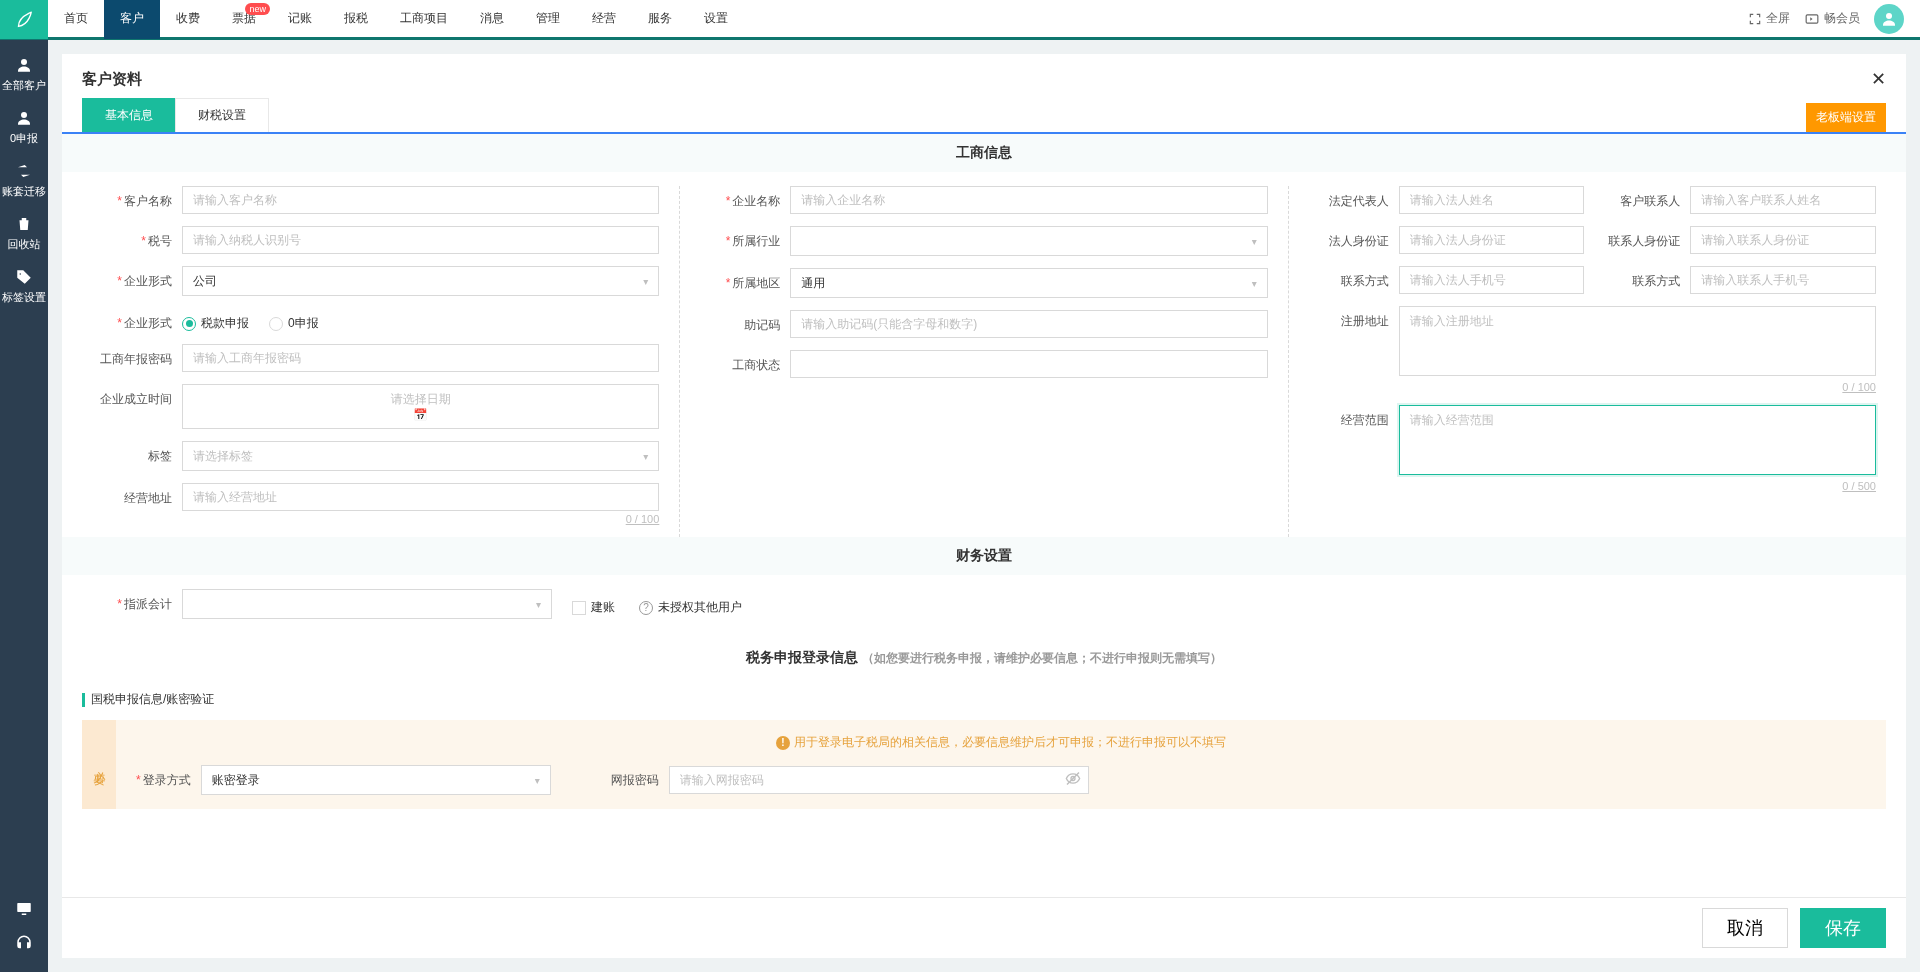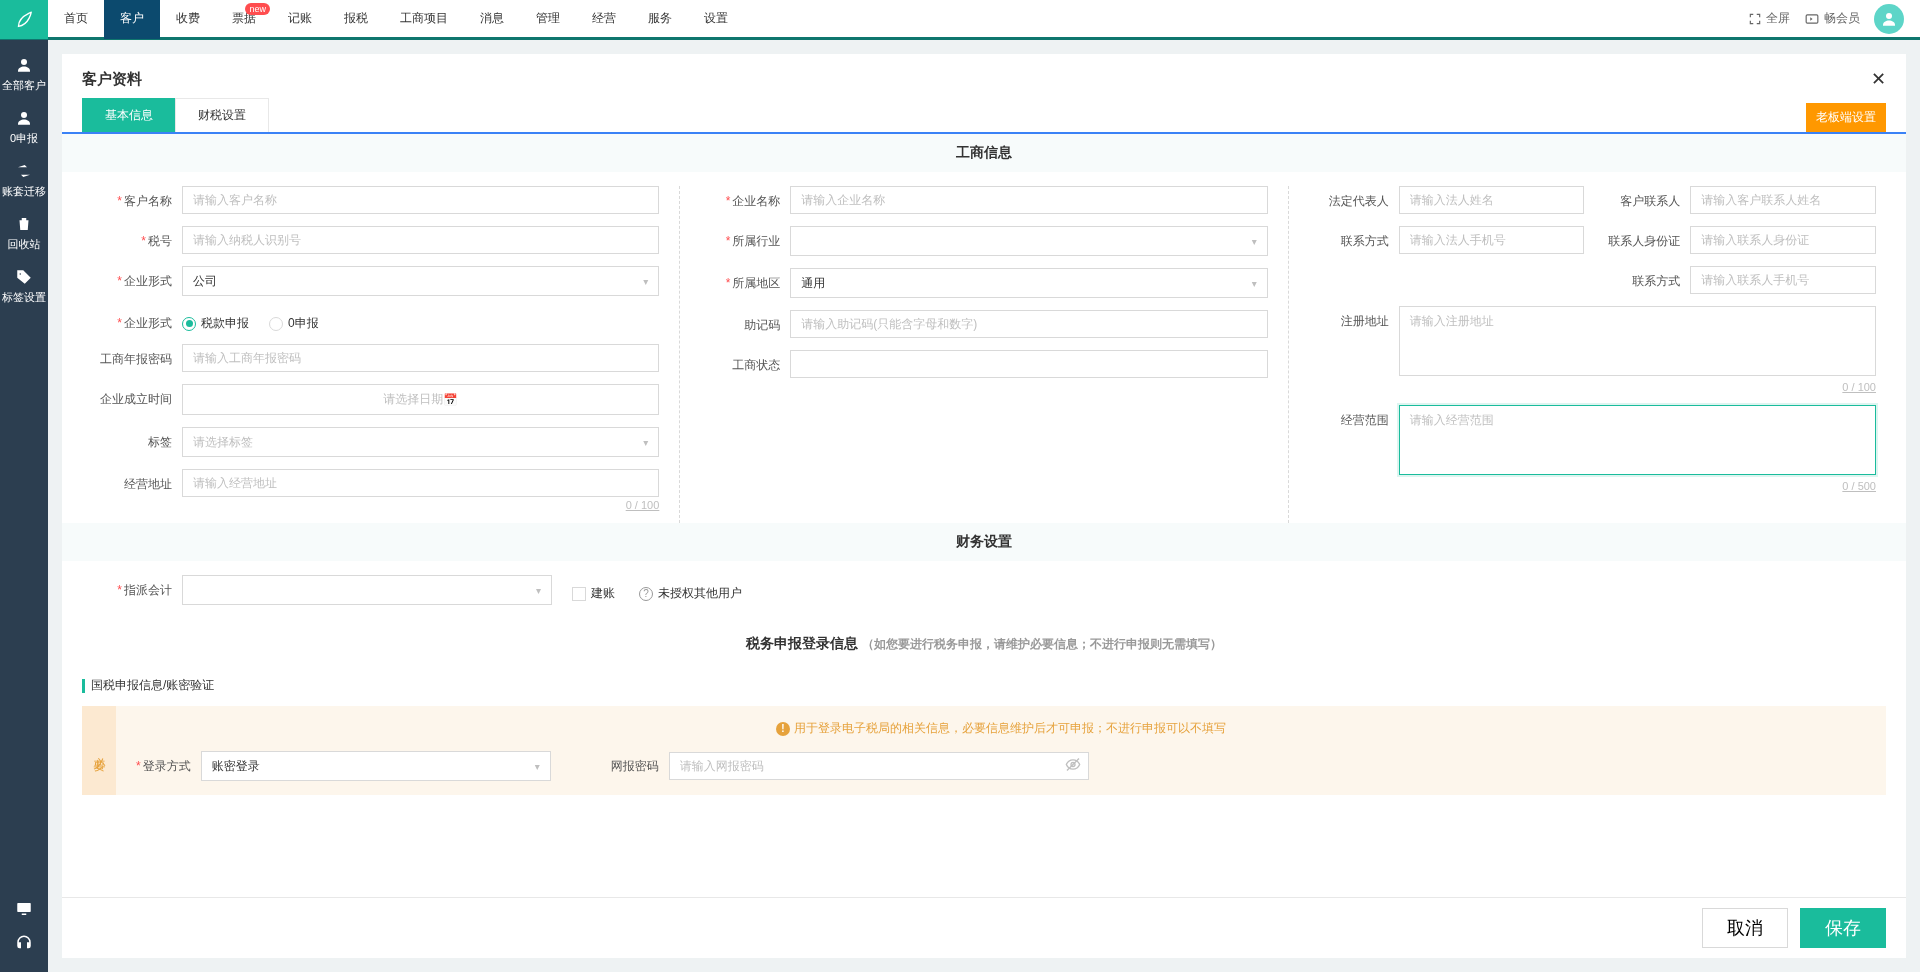--- a/index.html
+++ b/index.html
@@ -53,21 +53,21 @@
 .form-label { width: 90px; text-align: right; padding-right: 10px; padding-top: 7px; color: #555; flex-shrink: 0; }
 .form-label .req { color: #ff4d4f; margin-right: 2px; }
 .form-control { flex: 1; }
 .input, .select, .textarea { width: 100%; border: 1px solid #d9d9d9; padding: 6px 10px; font-size: 12px; color: #333; background: #fff; }
 .input::placeholder, .textarea::placeholder { color: #bfbfbf; }
 .select { display: flex; justify-content: space-between; align-items: center; cursor: pointer; height: 30px; }
 .select .caret { color: #bfbfbf; font-size: 10px; }
 .textarea { resize: none; height: 70px; }
 .textarea.focus { border-color: #1abc9c; box-shadow: 0 0 0 2px rgba(26,188,156,0.15); }
 .char-count { text-align: right; color: #bfbfbf; font-size: 11px; margin-top: 2px; text-decoration: underline; }
-.date-input { display: flex; align-items: center; justify-content: center; }
+.date-input { display: flex; align-items: center; justify-content: flex-end; flex-direction: column; }
 .date-icon { color: #bfbfbf; }
 
 .radio-group { display: flex; gap: 20px; align-items: center; padding-top: 7px; }
 .radio { display: flex; align-items: center; gap: 5px; cursor: pointer; }
 .radio-dot { width: 14px; height: 14px; border: 1px solid #d9d9d9; border-radius: 50%; display: flex; align-items: center; justify-content: center; }
 .radio.checked .radio-dot { border-color: #1abc9c; }
 .radio.checked .radio-dot::after { content: ""; width: 7px; height: 7px; background: #1abc9c; border-radius: 50%; }
 
 .checkbox-row { display: flex; align-items: center; gap: 24px; padding-top: 7px; }
 .checkbox { display: flex; align-items: center; gap: 5px; cursor: pointer; }
@@ -312,20 +312,24 @@
           <div class="divider-v"></div>
 
           <div class="form-col">
             <div class="two-col-right">
               <div class="sub-col" style="padding-right:8px">
                 <div class="form-row">
                   <div class="form-label"><span>法定代表人</span></div>
                   <div class="form-control"><input class="input" placeholder="请输入法人姓名" style=""></div>
                 </div>
                 <div class="form-row">
+                  <div class="form-label"><span>法人身份证</span></div>
+                  <div class="form-control"><input class="input" placeholder="请输入法人身份证" style=""></div>
+                </div>
+                <div class="form-row">
                   <div class="form-label"><span>联系方式</span></div>
                   <div class="form-control"><input class="input" placeholder="请输入法人手机号" style=""></div>
                 </div>
               </div>
               <div class="sub-col" style="padding-left:8px">
                 <div class="form-row">
                   <div class="form-label"><span>客户联系人</span></div>
                   <div class="form-control"><input class="input" placeholder="请输入客户联系人姓名" style=""></div>
                 </div>
                 <div class="form-row">

